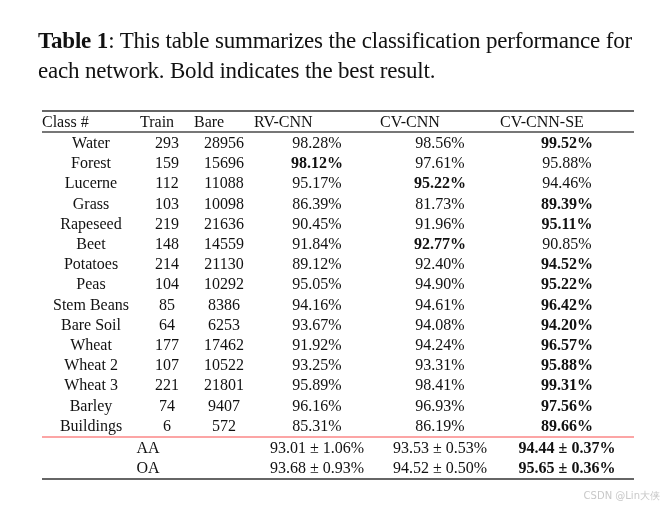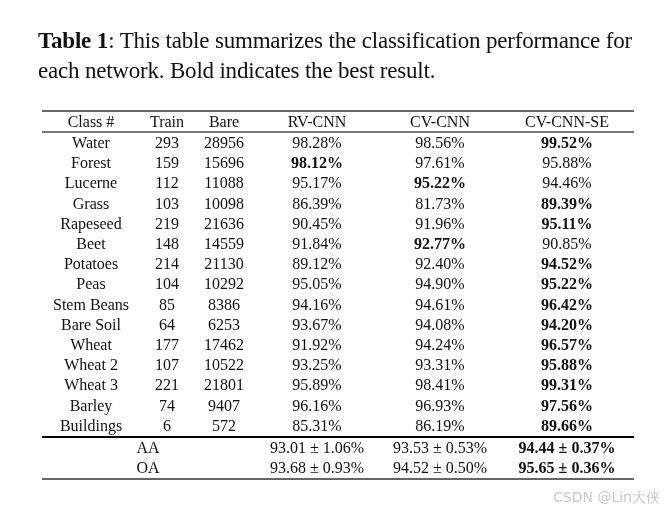--- a/index.html
+++ b/index.html
@@ -4,28 +4,28 @@
 <style>
   html, body { margin: 0; padding: 0; background: #ffffff; }
   body { width: 666px; height: 511px; position: relative; overflow: hidden;
          font-family: "Liberation Serif", "DejaVu Serif", serif; color: #111; }
   .caption { position: absolute; left: 38px; top: 26px; width: 594px;
              font-size: 23px; line-height: 30px; text-align: justify; text-align-last: left; letter-spacing: -0.2px; }
   .caption b { font-weight: bold; }
   table { position: absolute; left: 42px; top: 110px; width: 592px;
           border-collapse: collapse; font-size: 16px; }
   thead tr { border-top: 2px solid #666; border-bottom: 2px solid #777; }
-  th { font-weight: normal; height: 19px; line-height: 19px; padding: 0; text-align: center; }
+  th { font-weight: normal; height: 19px; line-height: 19px; padding: 0; text-align: left; }
   td { height: 20.2px; line-height: 20px; padding: 0; text-align: center; }
-  tbody.summary { border-top: 2px solid #000000; border-bottom: 2px solid #666; }
+  tbody.summary { border-top: 2px solid #fca5a5; border-bottom: 2px solid #666; }
   .bold { font-weight: bold; }
   col.c0 { width: 98px; } col.c1 { width: 54px; } col.c2 { width: 60px; }
   col.c3 { width: 126px; } col.c4 { width: 120px; } col.c5 { width: 134px; }
   .watermark { position: absolute; right: 6px; top: 489px; font-family: "DejaVu Sans", sans-serif;
-               font-size: 14px; color: #c8c8c8; }
+               font-size: 10px; color: #c8c8c8; }
 </style>
 </head>
 <body>
 
 <div class="caption"><b>Table 1</b><span>:  This table summarizes the classification performance for each network. Bold indicates the best result.</span></div>
 
 <table>
   <colgroup>
       <col class="c0">
       <col class="c1">

